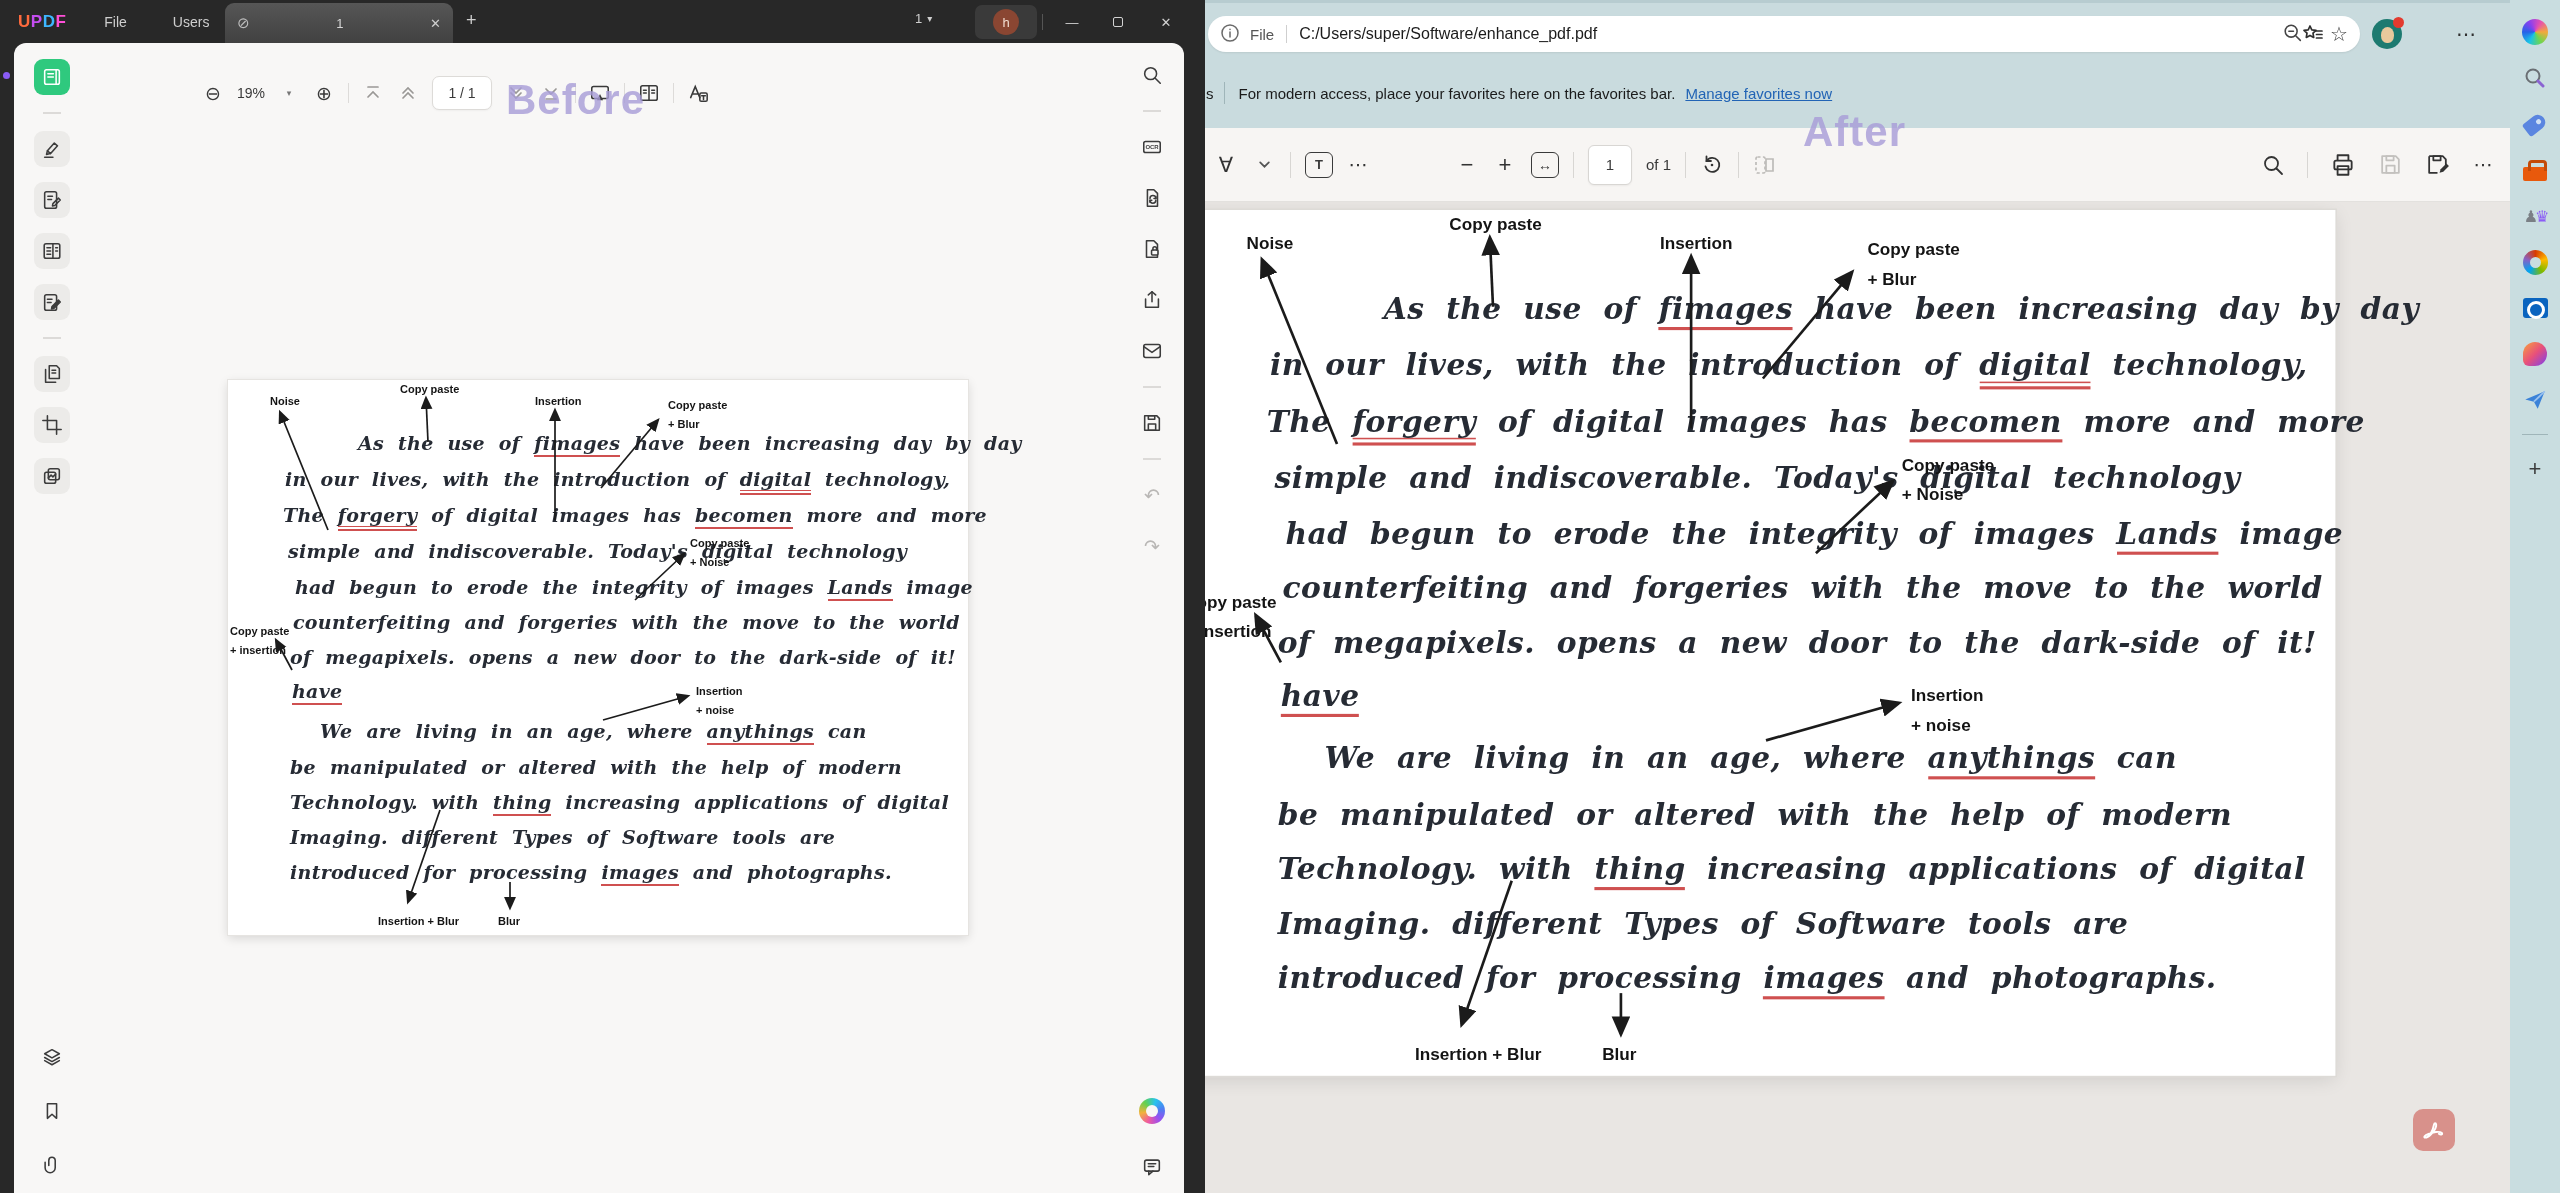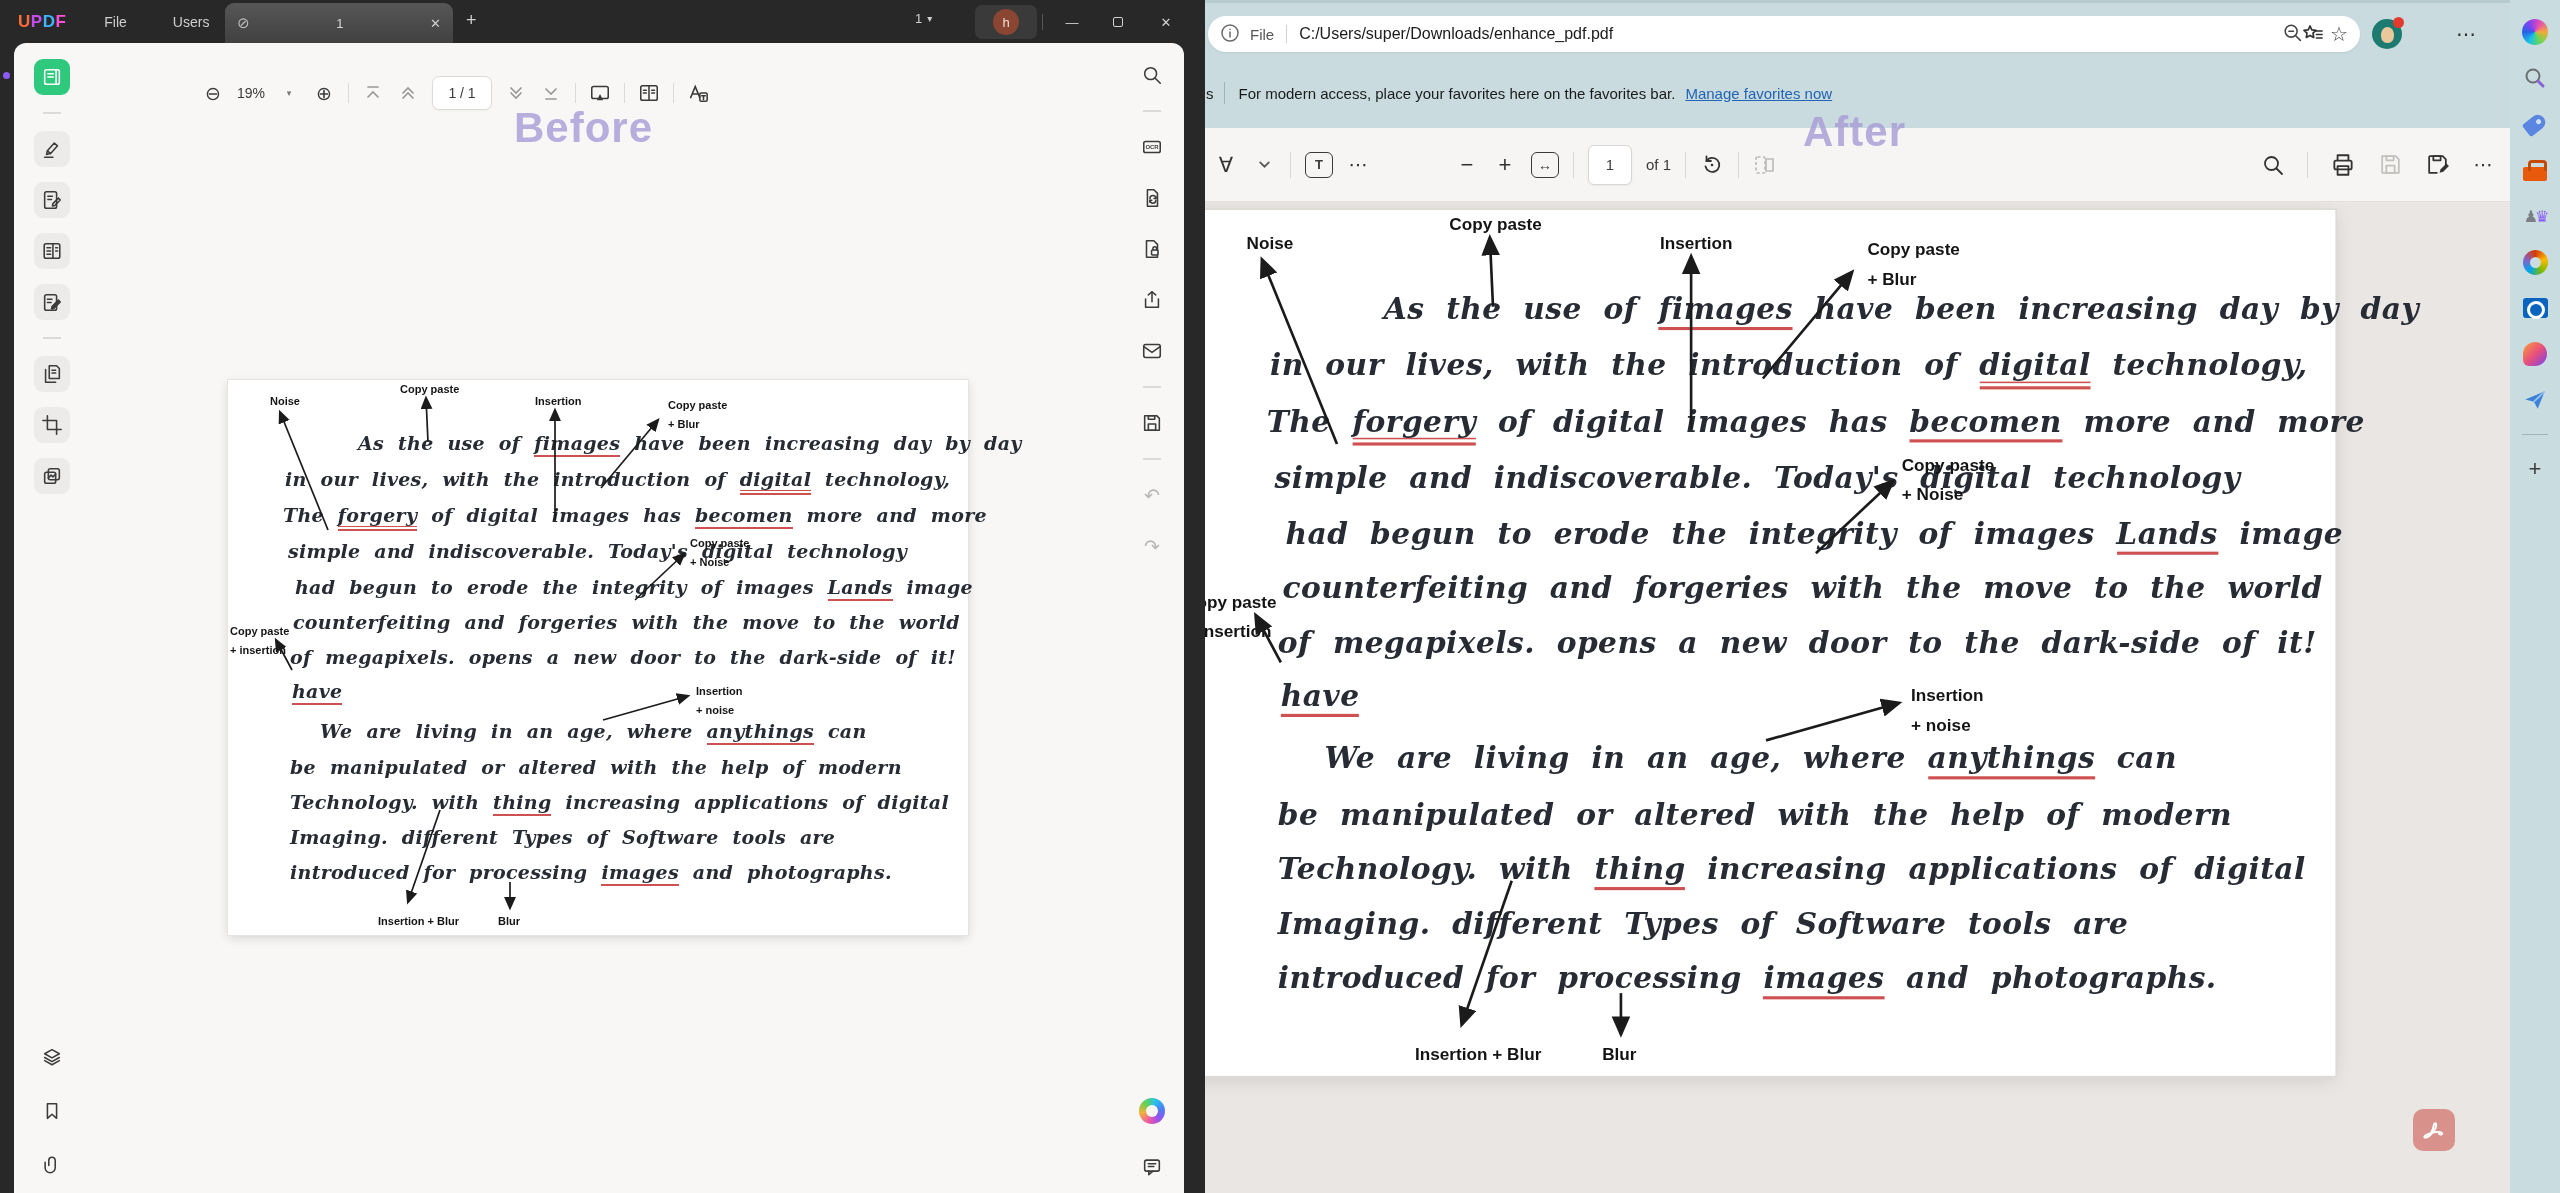--- a/index.html
+++ b/index.html
@@ -397,35 +397,35 @@
           <line x1="327" y1="140" x2="327" y2="30" stroke="#1b1b1b" stroke-width="1.7" marker-end="url(#ah-doc-before)"></line>
           <line x1="373" y1="108" x2="430" y2="40" stroke="#1b1b1b" stroke-width="1.7" marker-end="url(#ah-doc-before)"></line>
           <line x1="407" y1="220" x2="456" y2="174" stroke="#1b1b1b" stroke-width="1.7" marker-end="url(#ah-doc-before)"></line>
           <line x1="64" y1="290" x2="48" y2="260" stroke="#1b1b1b" stroke-width="1.7" marker-end="url(#ah-doc-before)"></line>
           <line x1="375" y1="340" x2="460" y2="316" stroke="#1b1b1b" stroke-width="1.7" marker-end="url(#ah-doc-before)"></line>
           <line x1="212" y1="430" x2="180" y2="522" stroke="#1b1b1b" stroke-width="1.7" marker-end="url(#ah-doc-before)"></line>
           <line x1="282" y1="502" x2="282" y2="528" stroke="#1b1b1b" stroke-width="1.7" marker-end="url(#ah-doc-before)"></line>
         </svg>
       </div>
   </div>
-  <div class="abs watermark" style="left:506px;top:104px;margin-left:8px;">Before</div>
+  <div class="abs watermark" style="left:506px;top:76px;">Before</div>
 </div>
 
 <div id="edge">
   <div id="edge-topbar">
     <div id="edge-addr">
       <span>
         <svg width="20" height="20" viewBox="0 0 20 20" fill="none" stroke="#6a6a6a" stroke-width="1.5">
             <circle cx="10" cy="10" r="8"></circle>
             <path d="M10 9v5M10 6.2v.2" stroke-linecap="round"></path>
           </svg>
       </span>
       <span style="margin-left:10px;color:#555;">File</span>
       <span class="adiv"></span>
-      <span class="url">C:/Users/super/Downloads/enhance_pdf.pdf</span>
+      <span class="url">C:/Users/super/Software/enhance_pdf.pdf</span>
       <span class="addr-trail">
         <span>
           <svg width="22" height="22" viewBox="0 0 24 24" fill="none" stroke="#444" stroke-width="1.7" stroke-linecap="round">
               <circle cx="10" cy="10" r="6.5"></circle>
               <path d="M15.2 15.2L20 20M7.5 10h5"></path>
             </svg>
         </span>
         <span style="font-size:20px;">☆</span>
       </span>
     </div>

